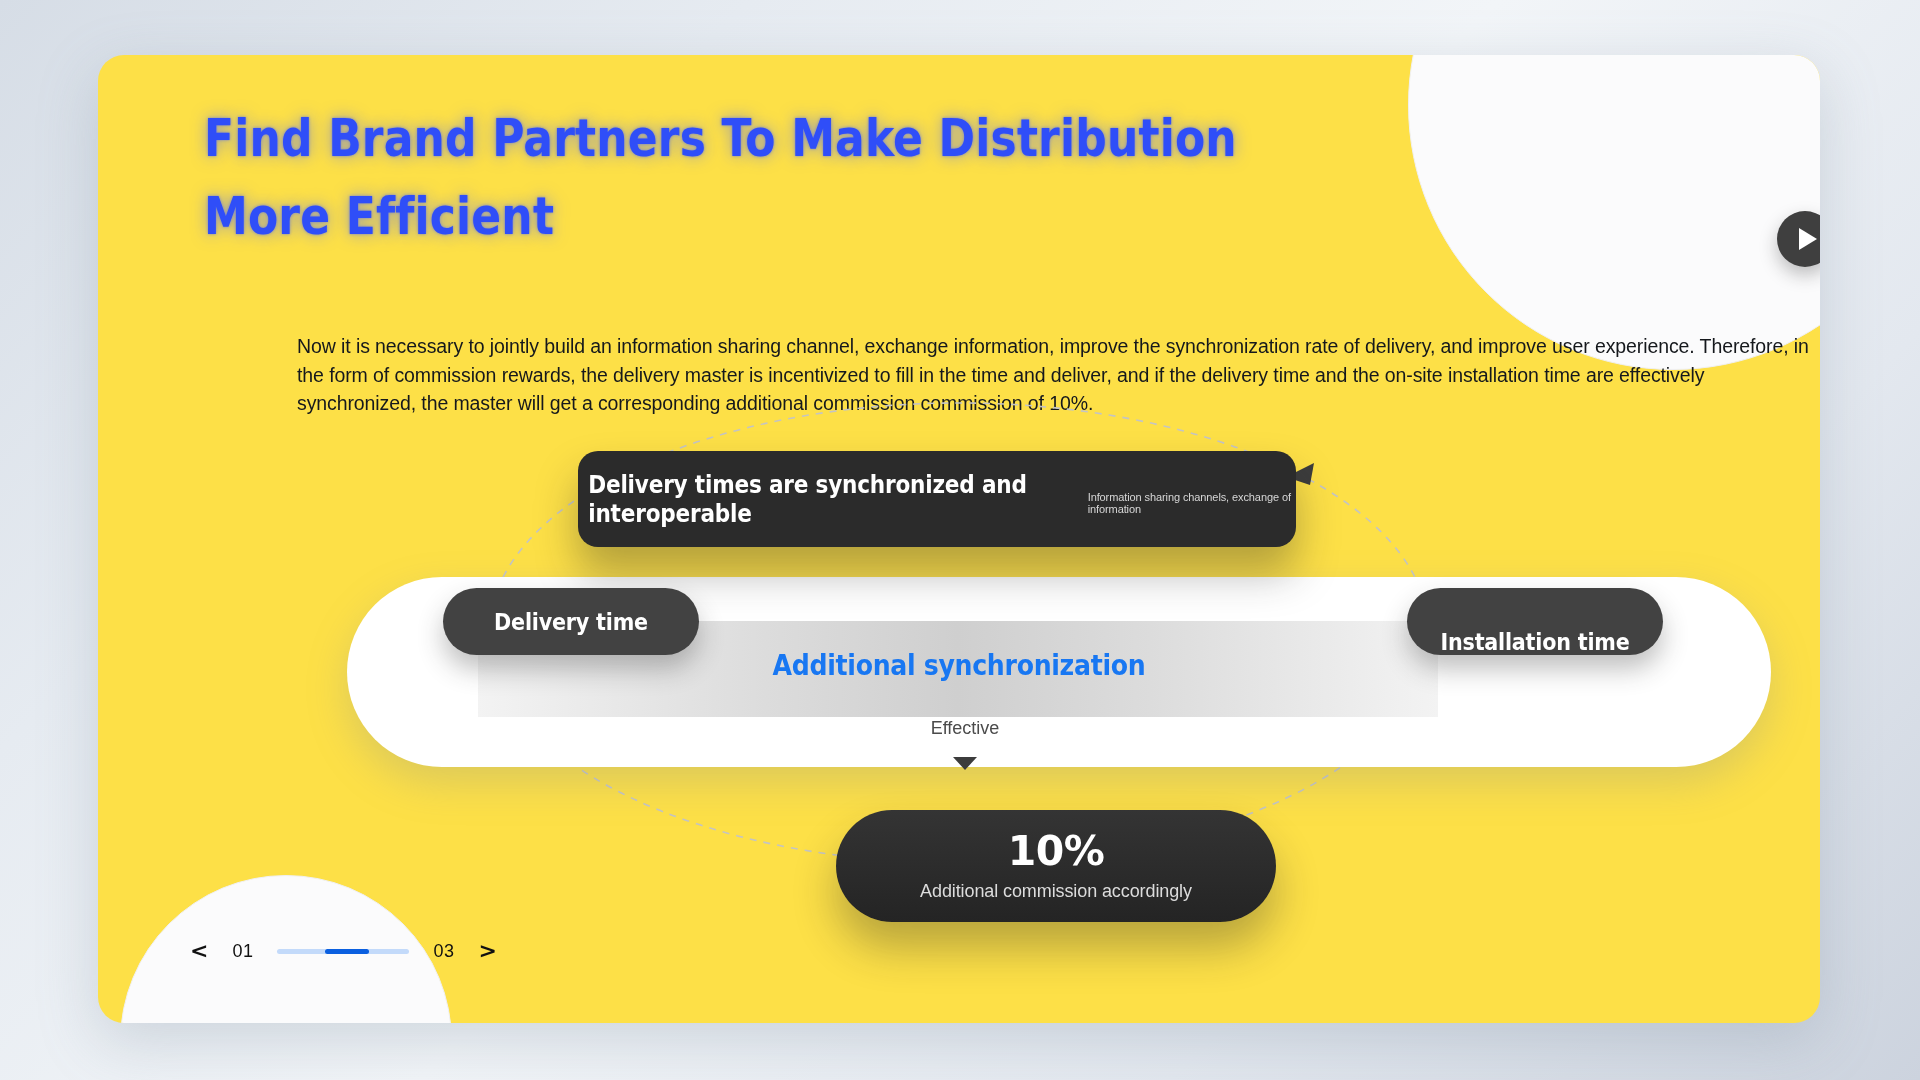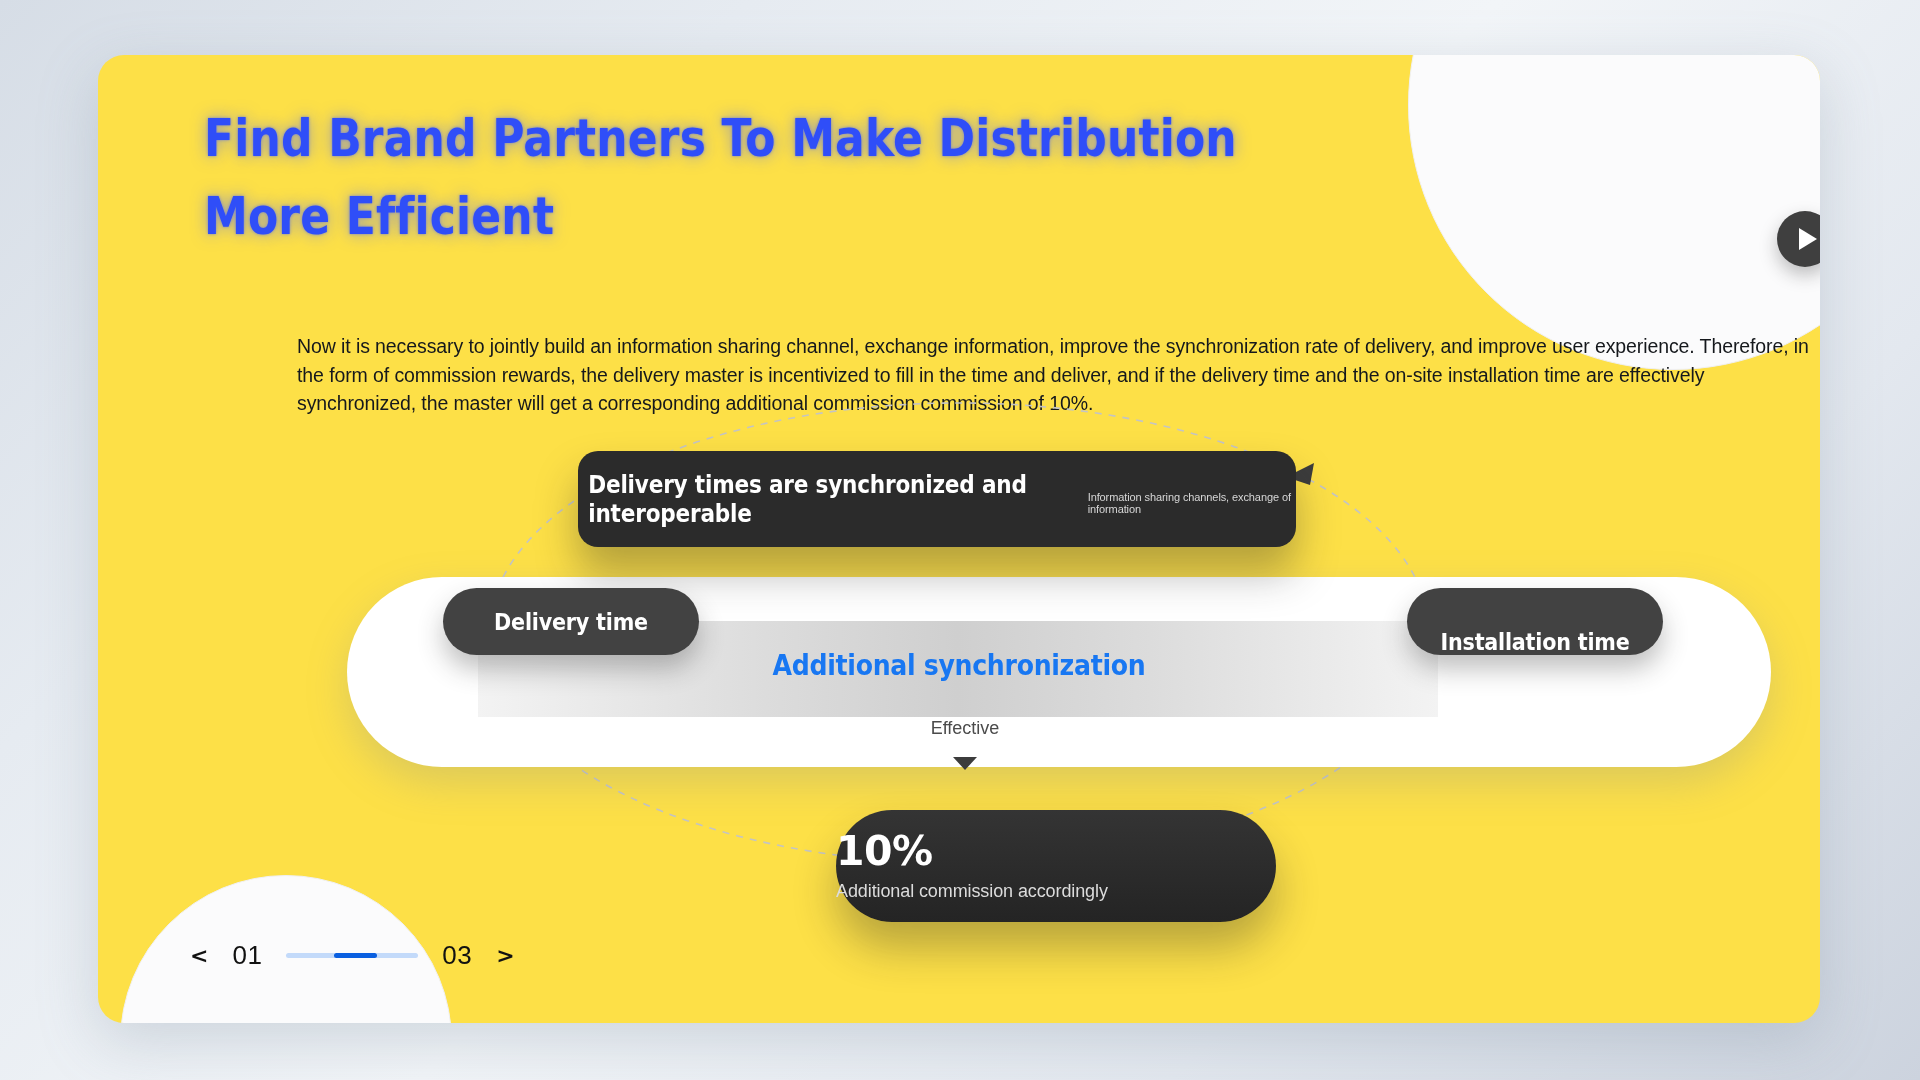--- a/index.html
+++ b/index.html
@@ -244,21 +244,21 @@
   .stat-card {
     position: absolute;
     left: 738px;
     top: 425px;
     width: 440px;
     height: 112px;
     background: linear-gradient(180deg, #343434 0%, #242424 100%);
     border-radius: 56px;
     display: flex;
     flex-direction: column;
-    align-items: flex-start;
+    align-items: center;
     justify-content: center;
     box-shadow: 0 26px 44px rgba(40, 40, 40, 0.32);
     z-index: 8;
   }
   .stat-card .sc-value {
     font-family: "DejaVu Sans", sans-serif;
     font-weight: 700;
     font-size: 41px;
     color: #ffffff;
     line-height: 1;
@@ -286,21 +286,21 @@
     font-size: 22px;
     font-weight: 700;
     color: #111111;
     cursor: pointer;
     background: none;
     border: none;
     padding: 0 10px;
     line-height: 1;
   }
   .pager .num {
-    font-size: 26px;
+    font-size: 18px;
     font-weight: 500;
     color: #111111;
     letter-spacing: 0.5px;
     padding: 0 14px;
   }
   .pager .bar {
     position: relative;
     width: 132px;
     height: 5px;
     border-radius: 3px;

